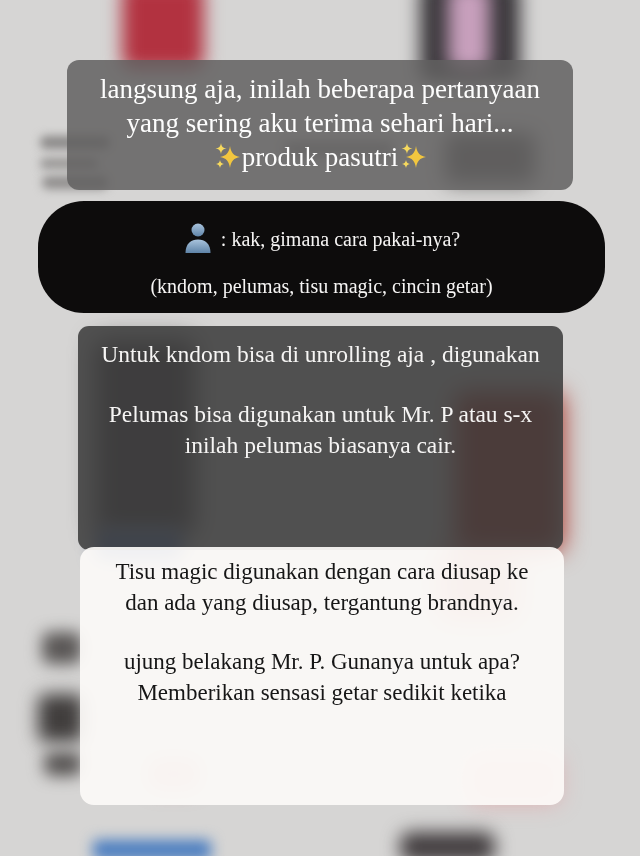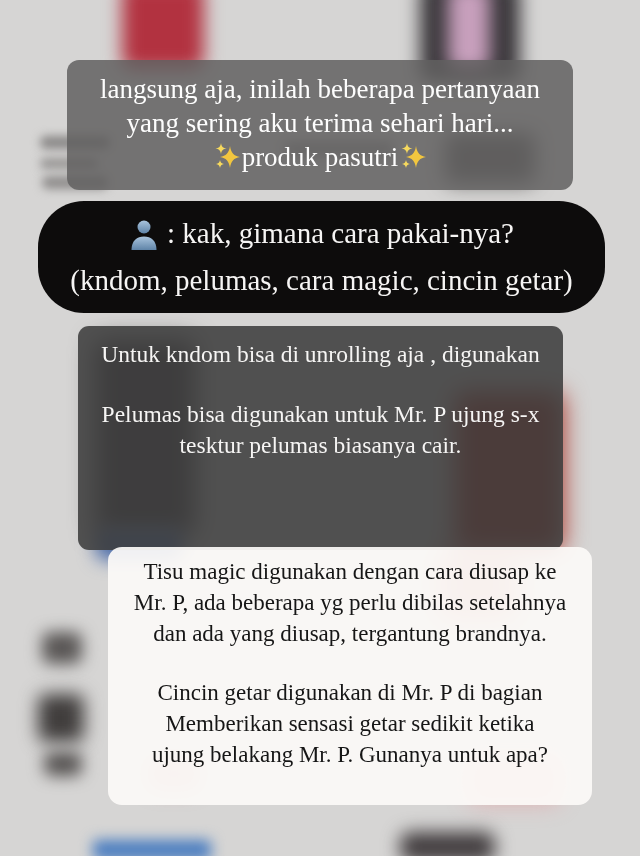--- a/index.html
+++ b/index.html
@@ -27,43 +27,42 @@
     font-size:27px;line-height:34px;
     padding-top:12px;
   }
   #intro-card .sparkle{vertical-align:-6px;margin:0 2px;}
   
   #question-card{
     left:38px;top:201px;width:567px;height:112px;
     background:#0d0c0c;
     border-radius:46px;
     color:#f6f5f4;
-    font-size:29px;line-height:40px;
-    padding-top:12px;
+    font-size:20px;line-height:40px;
+    padding-top:18px;
   }
   #question-card .person{vertical-align:-7px;margin-right:8px;}
   
   #answer-card-1{
     left:78px;top:326px;width:485px;height:224px;
     background:rgba(62,61,61,0.88);
     border-radius:11px;
     color:#f6f5f4;
     font-size:23.5px;line-height:31px;
     padding-top:13px;
   }
   #answer-card-1 .para-gap{height:29px;}
   
   #answer-card-2{
     left:80px;top:547px;width:484px;height:258px;
     background:rgba(252,250,248,0.93);
     border-radius:14px;
     color:#161616;
     font-size:23px;line-height:31px;
     padding-top:9px;
-    margin-left:28px;
   }
   #answer-card-2 .para-gap{height:28px;}
 </style>
 </head>
 <body>
 
 <div id="stage">
 
   <div id="blur-layer">
       <div style="position: absolute; left: 122px; top: -18px; width: 82px; height: 88px; background: rgb(178, 50, 64); filter: blur(9px); border-radius: 10px; opacity: 1;"></div>
@@ -109,33 +108,31 @@
             <defs>
               <linearGradient id="pg" x1="0" y1="0" x2="0" y2="1">
                 <stop offset="0" stop-color="#a9c4dd"></stop>
                 <stop offset="1" stop-color="#5f84a8"></stop>
               </linearGradient>
             </defs>
             <circle cx="15" cy="9" r="6.5" fill="url(#pg)"></circle>
             <path d="M2.5 32 C2.5 22.5 8 18.5 15 18.5 C22 18.5 27.5 22.5 27.5 32 Z" fill="url(#pg)"></path>
           </svg></span><span>: kak, gimana cara pakai-nya?</span>
     </div>
-    <div class="line">(kndom, pelumas, cara magic, cincin getar)</div>
+    <div class="line">(kndom, pelumas, tisu magic, cincin getar)</div>
   </div>
 
   <div class="card" id="answer-card-1">
     <div class="line">Untuk kndom bisa di unrolling aja , digunakan</div>
     <div class="para-gap"></div>
-    <div class="line">Pelumas bisa digunakan untuk Mr. P ujung s-x</div>
-    <div class="line">tesktur pelumas biasanya cair.</div>
+    <div class="line">Pelumas bisa digunakan untuk Mr. P atau s-x</div>
+    <div class="line">inilah pelumas biasanya cair.</div>
   </div>
 
   <div class="card" id="answer-card-2">
     <div class="line">Tisu magic digunakan dengan cara diusap ke</div>
-    <div class="line">Mr. P, ada beberapa yg perlu dibilas setelahnya</div>
     <div class="line">dan ada yang diusap, tergantung brandnya.</div>
     <div class="para-gap"></div>
-    <div class="line">Cincin getar digunakan di Mr. P di bagian</div>
+    <div class="line">ujung belakang Mr. P. Gunanya untuk apa?</div>
     <div class="line">Memberikan sensasi getar sedikit ketika</div>
-    <div class="line">ujung belakang Mr. P. Gunanya untuk apa?</div>
   </div>
 
 </div>
 
 </body></html>

